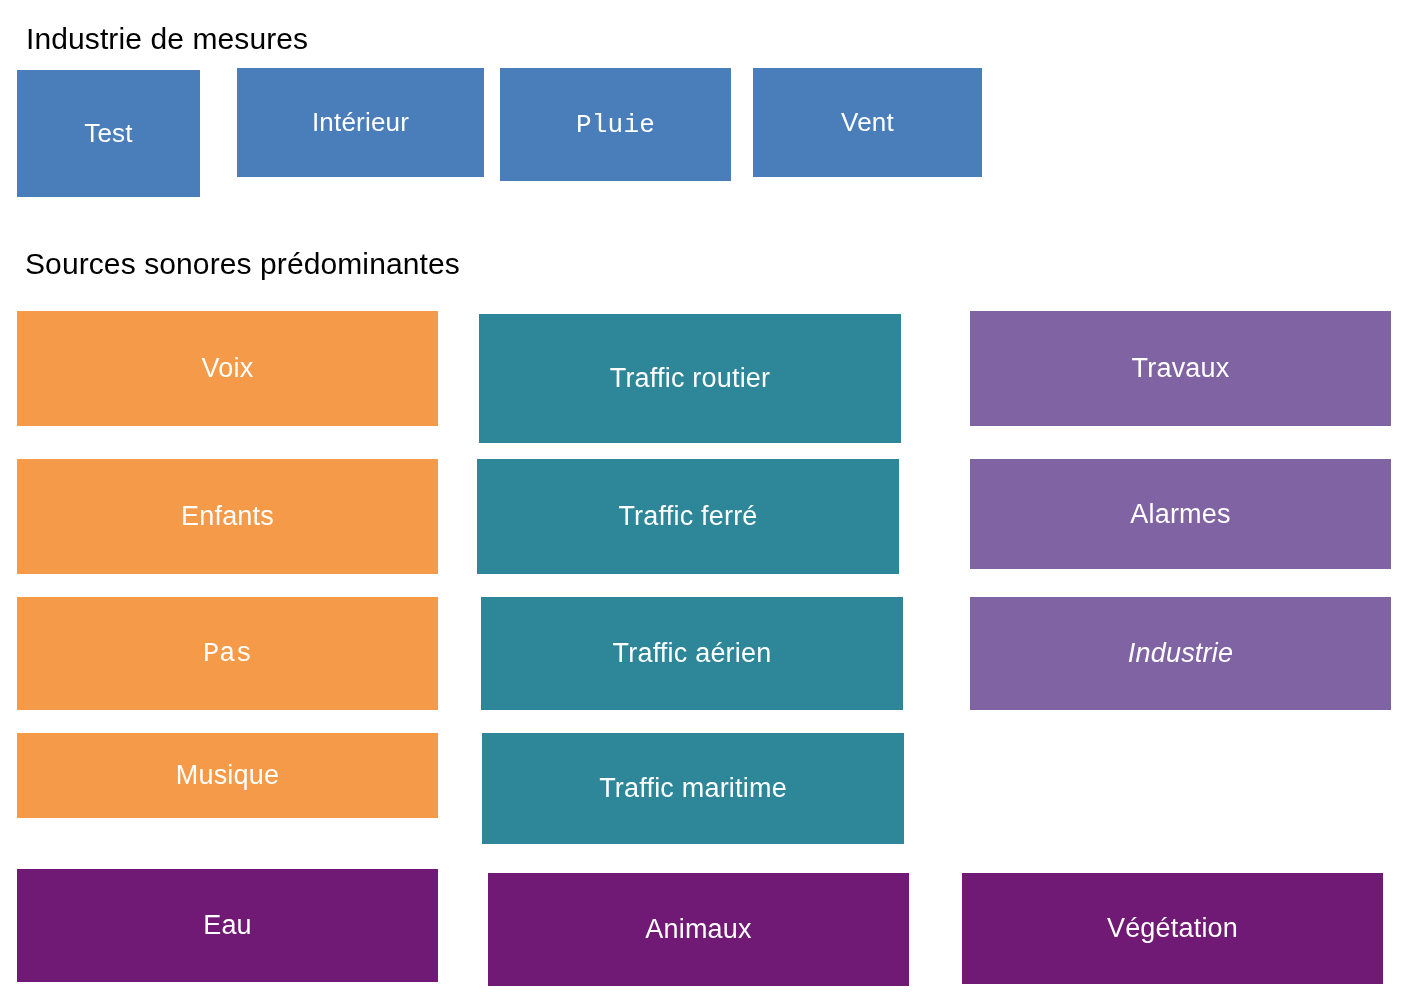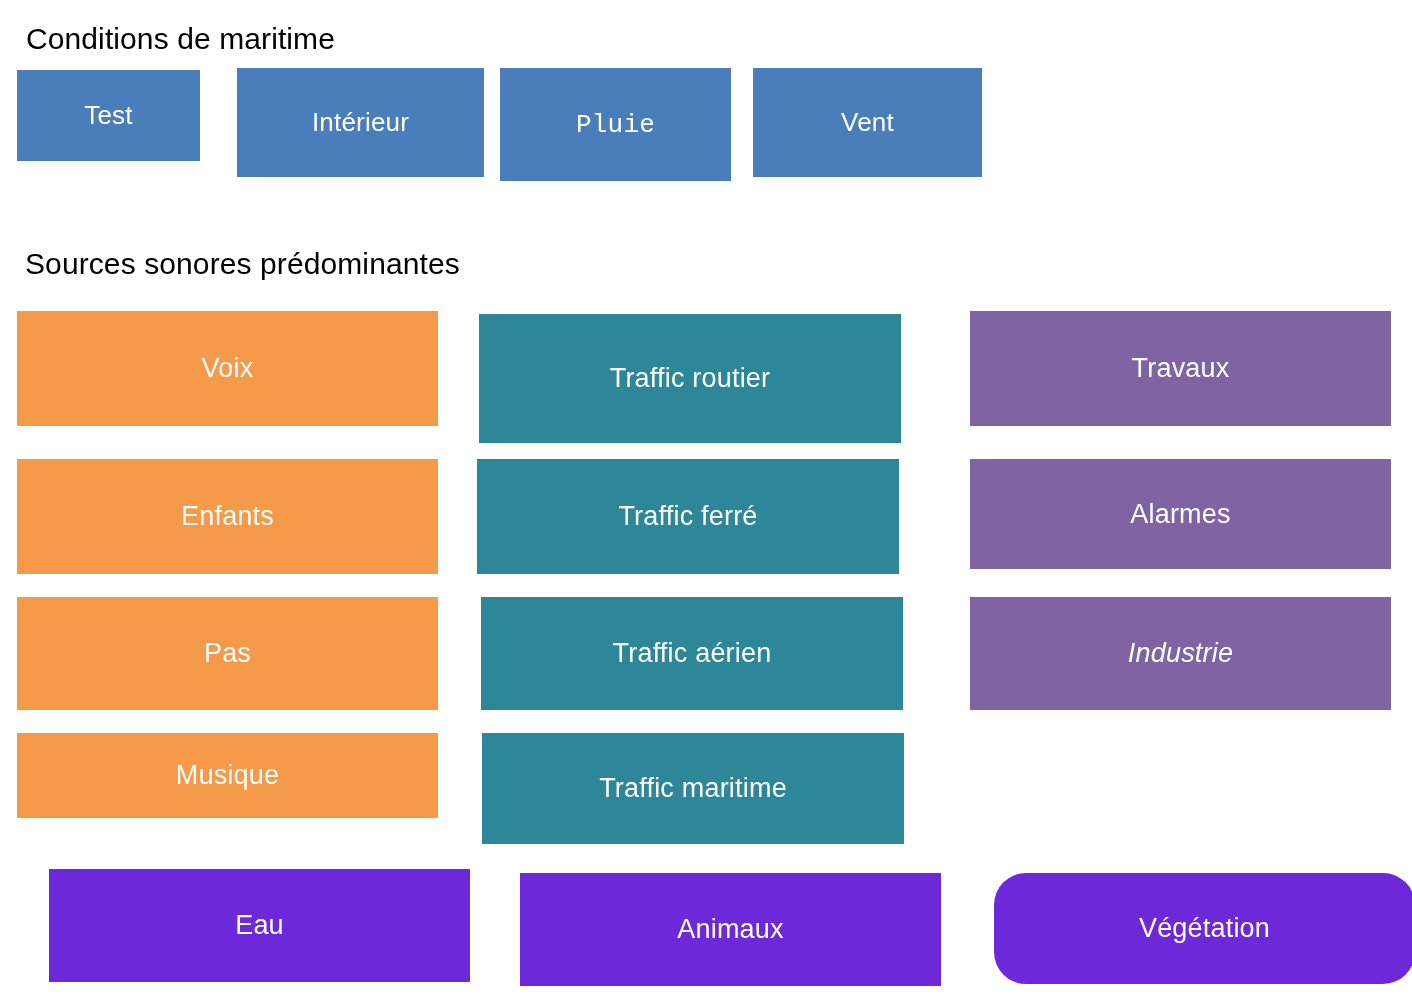--- a/index.html
+++ b/index.html
@@ -44,54 +44,54 @@
     font-weight: 400;
     letter-spacing: 0.2px;
     text-align: center;
     box-sizing: border-box;
     white-space: nowrap;
   }
   .chip.blue   { background: #4A7EBB; }
   .chip.orange { background: #F59A49; font-size: 27px; }
   .chip.teal   { background: #2E8699; font-size: 27px; }
   .chip.purple { background: #7F63A3; font-size: 27px; }
-  .chip.green  { background: #6d28d9; font-size: 27px; margin-left: 32px; }
+  .chip.green  { background: #701a75; font-size: 27px; }
 
   
-  #chip-test      { left: 17px;  top: 70px; width: 183px; height: 91px; }
+  #chip-test      { left: 17px;  top: 70px; width: 183px; height: 127px; }
   #chip-interieur { left: 237px; top: 68px; width: 247px; height: 109px; }
   #chip-pluie     { left: 500px; top: 68px; width: 231px; height: 113px; font-family: Liberation Mono, monospace; }
   #chip-vent      { left: 753px; top: 68px; width: 229px; height: 109px; }
 
   
   #chip-voix    { left: 17px; top: 311px; width: 421px; height: 115px; }
   #chip-enfants { left: 17px; top: 459px; width: 421px; height: 115px; }
-  #chip-pas     { left: 17px; top: 597px; width: 421px; height: 113px; }
+  #chip-pas     { left: 17px; top: 597px; width: 421px; height: 113px; font-family: Liberation Mono, monospace; }
   #chip-musique { left: 17px; top: 733px; width: 421px; height: 85px; }
   #chip-eau     { left: 17px; top: 869px; width: 421px; height: 113px; }
 
   
   #chip-routier  { left: 479px; top: 314px; width: 422px; height: 129px; }
   #chip-ferre    { left: 477px; top: 459px; width: 422px; height: 115px; }
   #chip-aerien   { left: 481px; top: 597px; width: 422px; height: 113px; }
   #chip-maritime { left: 482px; top: 733px; width: 422px; height: 111px; }
   #chip-animaux  { left: 488px; top: 873px; width: 421px; height: 113px; }
 
   
   #chip-travaux    { left: 970px; top: 311px; width: 421px; height: 115px; }
   #chip-alarmes    { left: 970px; top: 459px; width: 421px; height: 110px; }
   #chip-industrie  { left: 970px; top: 597px; width: 421px; height: 113px; font-style: italic; }
-  #chip-vegetation { left: 962px; top: 873px; width: 421px; height: 111px; border-radius: 32px; }
+  #chip-vegetation { left: 962px; top: 873px; width: 421px; height: 111px; }
 </style>
 </head>
 <body>
 
 <div class="canvas">
 
-  <div class="section-title" id="title-conditions">Conditions de maritime</div>
+  <div class="section-title" id="title-conditions">Industrie de mesures</div>
 
   <div class="chip blue" id="chip-test">Test</div>
 
   <div class="chip blue" id="chip-interieur">Intérieur</div>
 
   <div class="chip blue" id="chip-pluie">Pluie</div>
 
   <div class="chip blue" id="chip-vent">Vent</div>
 
   <div class="section-title" id="title-sources">Sources sonores prédominantes</div>

